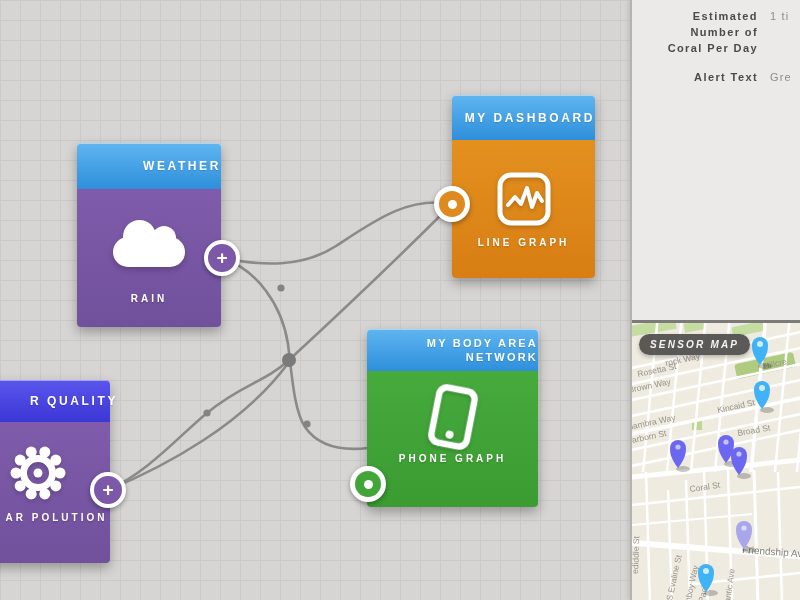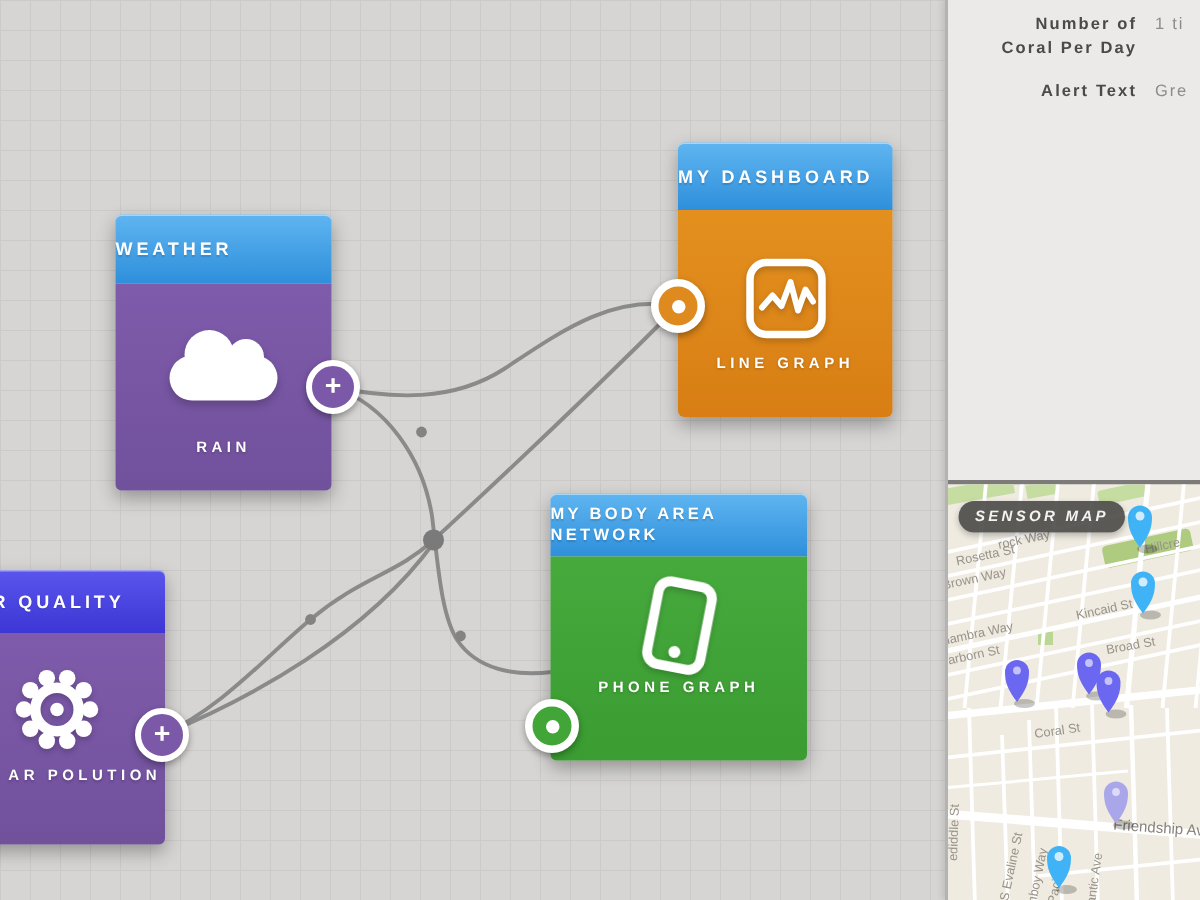--- a/index.html
+++ b/index.html
@@ -14,21 +14,21 @@
     background-color:#d6d5d3;
     background-image:
       linear-gradient(to right,#cbcac8 1px,transparent 1px),
       linear-gradient(to bottom,#cbcac8 1px,transparent 1px);
     background-size:20px 20px;
   }
   .edges{position:absolute;left:0;top:0;z-index:1;}
   .card{position:absolute;border-radius:4px;box-shadow:0 5px 12px rgba(0,0,0,.30);z-index:2;}
   .hd{
     border-radius:4px 4px 0 0;color:#fff;font-weight:bold;
-    display:flex;flex-direction:column;align-items:flex-start;justify-content:center;
+    display:flex;flex-direction:column;align-items:flex-end;justify-content:center;
     text-align:center;letter-spacing:2.6px;font-size:12px;
     background:linear-gradient(#5fb5f0,#2e8fdb);
     box-shadow:inset 0 1px 0 rgba(255,255,255,.45);
     text-shadow:0 1px 1px rgba(0,0,0,.15);
   }
   .bd{
     border-radius:0 0 4px 4px;display:flex;flex-direction:column;align-items:center;
   }
   .cap{color:#fff;font-weight:bold;font-size:10px;letter-spacing:3px;text-shadow:0 1px 2px rgba(0,0,0,.22);white-space:nowrap;}
   
@@ -181,20 +181,21 @@
     <span>+</span>
   </div>
   <div class="port port-in port-dashboard"></div>
   <div class="port port-in port-phone"></div>
 </div>
 
 <div class="panel">
   <div class="form">
     <div class="field">
       <div class="f-label">
+        <div>Estimated</div>
         <div>Number of</div>
         <div>Coral Per Day</div>
       </div>
       <div class="f-value">1 ti</div>
     </div>
     <div class="field">
       <div class="f-label">
         <div>Alert Text</div>
       </div>
       <div class="f-value">Gre</div>

